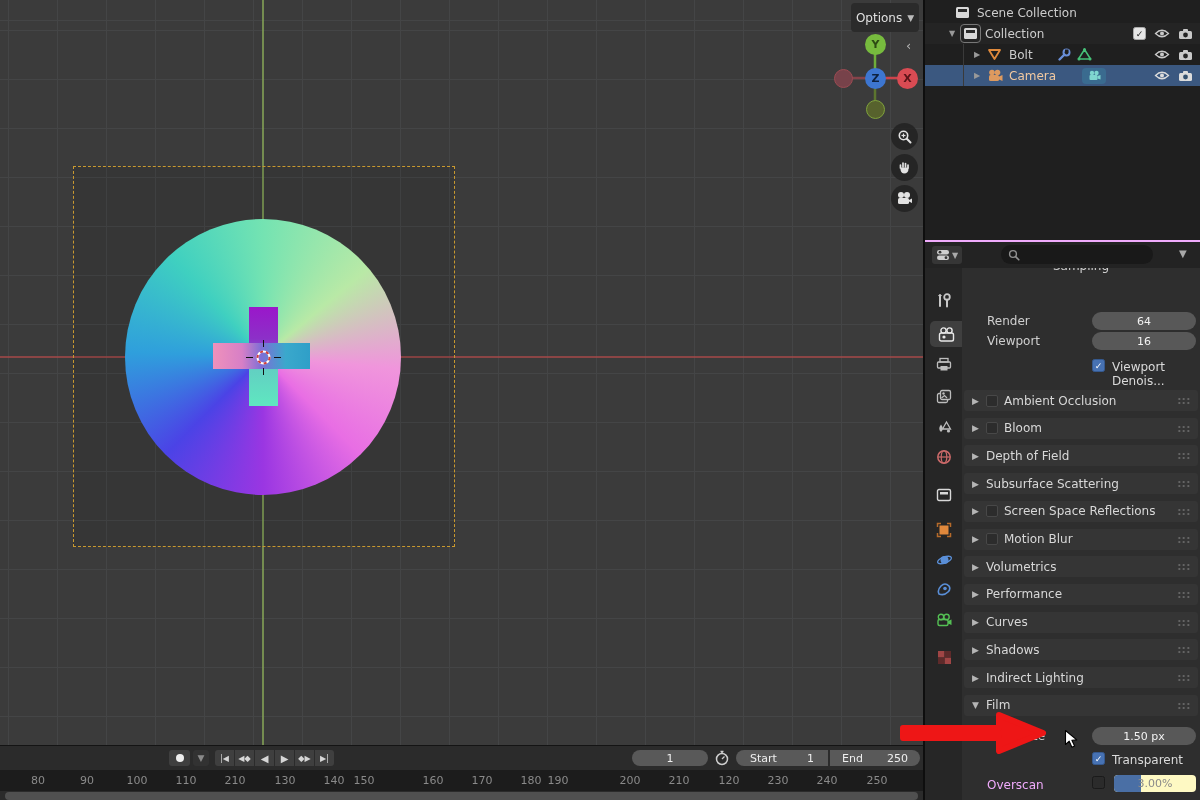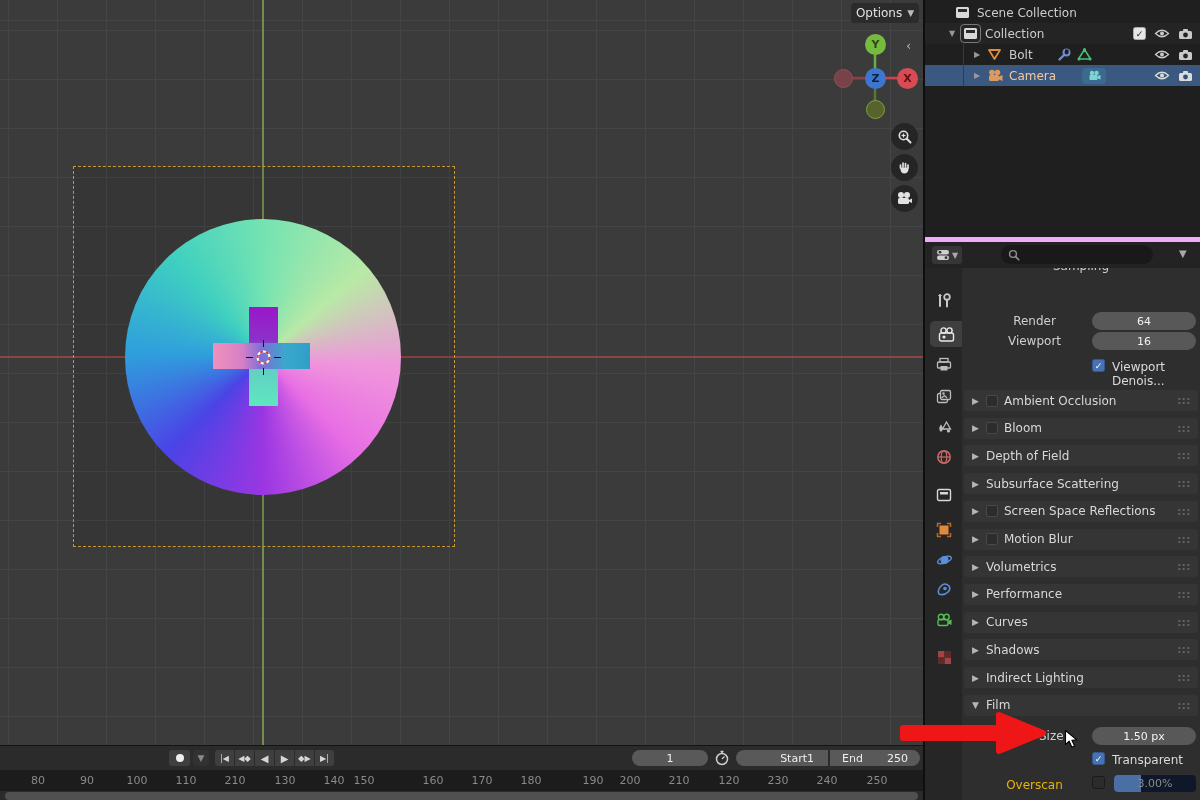--- a/index.html
+++ b/index.html
@@ -22,21 +22,21 @@
     background: conic-gradient(from 0deg,
       #74e3b2 0deg, #b9e9a6 50deg, #f095dc 95deg, #e86ee4 135deg,
       #9a36e2 180deg, #4b43e6 225deg, #2f9fdc 272deg, #3fd0c0 318deg, #74e3b2 360deg); }
   #sphere-inner { left:179px; top:273px; width:168px; height:168px; border-radius:50%;
     background: radial-gradient(circle at 50% 45%, #ab9de9 0%, #9habe300 0%, #a89ae7 40%, #8f83d8 90%); }
   #cross-v { left:249px; top:307px; width:29px; height:99px;
     background: linear-gradient(180deg,#9a17ca 0%, #8c30c8 32%, #7b61d0 48%, #62d0c2 64%, #5fe7c0 100%); }
   #cross-h { left:213px; top:343px; width:97px; height:26px;
     background: linear-gradient(90deg,#ef91bb 0%, #d77fc6 30%, #7d6fd6 50%, #3aa8cc 75%, #2f9fc8 100%); }
   .cursor3d-tick { background:#111; }
-  #options-btn { left:851px; top:3px; width:68px; height:20px; background:#2b2b2b;
+  #options-btn { left:851px; top:3px; width:68px; height:29px; background:#2b2b2b;
     border-radius:4px; color:#e0e0e0; font-size:12px; display:flex; align-items:center;
     justify-content:center; gap:5px; }
   #options-btn .chev { font-size:9px; color:#bbb; }
   .navball { position:absolute; border-radius:50%; display:flex; align-items:center;
     justify-content:center; font-size:11px; font-weight:bold; }
   .vp-tool-btn { position:absolute; width:27px; height:27px; border-radius:50%;
     background:rgba(34,34,34,0.85); display:flex; align-items:center; justify-content:center; }
   #vp-collapse { left:906px; top:38px; color:#b5b5b5; font-size:13px; }
 
   
@@ -44,31 +44,31 @@
   .tl-btn { position:absolute; top:4px; height:16px; background:#3f3f3f; color:#d6d6d6;
     display:flex; align-items:center; justify-content:center; font-size:8px; }
   #rec-btn { left:169px; width:21px; border-radius:3px; }
   #rec-dot { width:8px; height:8px; border-radius:50%; background:#efefef; }
   #rec-chev { left:193px; width:16px; background:#323232; color:#8a8a8a; border-radius:3px; font-size:9px;}
   .pb { width:19px; }
   #frame-field { left:632px; top:4px; width:76px; height:16px; background:#595959; border-radius:8px;
     color:#f0f0f0; font-size:11px; display:flex; align-items:center; justify-content:center; }
   #start-field { left:736px; top:4px; width:92px; height:16px; background:#595959;
     border-radius:8px 0 0 8px; color:#eee; font-size:11px; display:flex; align-items:center;
-    justify-content:flex-end; padding:0 14px; }
+    justify-content:space-between; padding:0 14px; }
   #end-field { left:830px; top:4px; width:90px; height:16px; background:#595959;
     border-radius:0 8px 8px 0; color:#eee; font-size:11px; display:flex; align-items:center;
     justify-content:space-between; padding:0 12px; }
   #ruler { left:0; top:24px; width:923px; height:21px; background:#1c1c1c; }
   .tick { position:absolute; top:4px; transform:translateX(-50%); color:#8a8a8a; font-size:11px; }
   #tl-scroll { left:0; top:45px; width:923px; height:10px; background:#2b2b2b; }
   #tl-thumb { left:5px; top:1px; width:913px; height:8px; background:#505050; border-radius:4px; }
 
   
-  #outliner { left:925px; top:0; width:275px; height:242px; background:#1f1f1f; border-bottom:5px solid #f0abfc; }
+  #outliner { left:925px; top:0; width:275px; height:242px; background:#1f1f1f; border-bottom:2px solid #f0abfc; }
   .ol-row { position:absolute; left:0; width:275px; height:21px; display:flex; align-items:center;
     color:#cccccc; font-size:12px; }
   .ol-row.alt { background:#242424; }
   .ol-row.selected { background:#3b5880; }
   .ol-disc { color:#999; font-size:8px; width:10px; text-align:center; }
   #ol-guide { left:38px; top:44px; width:1px; height:42px; background:#3a3a3a; }
   .cb { width:13px; height:13px; border-radius:2.5px; background:#2b2b2b; border:1px solid #1a1a1a;
     display:flex; align-items:center; justify-content:center; font-size:9px; }
   .cb.blue { background:#4772b3; border-color:#35598f; color:#fff; }
   .cb.white { background:#e6e6e6; border-color:#aaa; color:#1a1a1a; }
@@ -85,34 +85,34 @@
     display:flex; align-items:center; padding-left:7px; }
   #prop-hdr-chev { left:254px; top:6px; color:#a8a8a8; font-size:10px; }
   #tabstrip { left:0; top:26px; width:37px; height:532px; background:#262626; }
   .tab { position:absolute; left:6px; width:26px; height:26px; display:flex;
     align-items:center; justify-content:center; }
   .tab.active { left:5px; width:32px; background:#3f3f3f; border-radius:5px 0 0 5px; }
   #prop-content { left:37px; top:26px; width:238px; height:532px; background:#2e2e2e; overflow:hidden; }
   .clip-row { position:absolute; left:0; top:0; width:238px; height:7px; overflow:hidden;
     color:#d0d0d0; font-size:12px; text-align:center; }
   .clip-row span { position:relative; top:-9px; }
-  .prop-label { position:absolute; width:95px; text-align:center; color:#cfcfcf; font-size:12px; }
+  .prop-label { position:absolute; width:95px; text-align:left; color:#cfcfcf; font-size:12px; }
   .prop-field { position:absolute; height:18px; background:#585858; border-radius:9px; color:#f2f2f2;
     font-size:11px; display:flex; align-items:center; justify-content:center; }
   .panel-row { position:absolute; left:2px; width:234px; height:21px; background:#353535;
     border-radius:3px; display:flex; align-items:center; color:#d8d8d8; font-size:12px; gap:6px;
     padding-left:8px; }
   .panel-chev { color:#b5b5b5; font-size:9px; width:8px; }
   .grip { position:absolute; right:7px; width:14px; height:7px;
     background-image:radial-gradient(#6e6e6e 1px, transparent 1.1px);
     background-size:4.5px 4px; }
   .pcb { width:12px; height:12px; background:#2c2c2c; border:1px solid #484848; border-radius:2px; }
-  .dis-label { color:#eab308; }
+  .dis-label { color:#f0abfc; }
   #overscan-slider { position:absolute; left:152px; top:507px; width:82px; height:17px;
-    background:#0f172a; border-radius:4px; overflow:hidden; display:flex; align-items:center;
+    background:#fef9c3; border-radius:4px; overflow:hidden; display:flex; align-items:center;
     justify-content:center; color:#8a8a8a; font-size:11px; }
   #overscan-fill { position:absolute; left:0; top:0; width:27px; height:17px; background:#4a6fa5; }
   #overscan-slider span { position:relative; }
 
   
   #red-arrow { left:893px; top:707px; z-index:99; }
   #mouse-cursor { left:1064px; top:729px; z-index:100; }
   svg { display:block; }
 </style>
 </head>
@@ -222,21 +222,21 @@
       <span class="tick" style="left:87px">90</span>
       <span class="tick" style="left:137px">100</span>
       <span class="tick" style="left:186px">110</span>
       <span class="tick" style="left:235px">210</span>
       <span class="tick" style="left:285px">130</span>
       <span class="tick" style="left:334px">140</span>
       <span class="tick" style="left:364px">150</span>
       <span class="tick" style="left:433px">160</span>
       <span class="tick" style="left:482px">170</span>
       <span class="tick" style="left:531px">180</span>
-      <span class="tick" style="left:593px">190</span>
+      <span class="tick" style="left:558px">190</span>
       <span class="tick" style="left:630px">200</span>
       <span class="tick" style="left:679px">210</span>
       <span class="tick" style="left:729px">120</span>
       <span class="tick" style="left:778px">230</span>
       <span class="tick" style="left:827px">240</span>
       <span class="tick" style="left:877px">250</span>
     </div>
     <div id="tl-scroll" class="abs">
       <div id="tl-thumb" class="abs"></div>
     </div>

